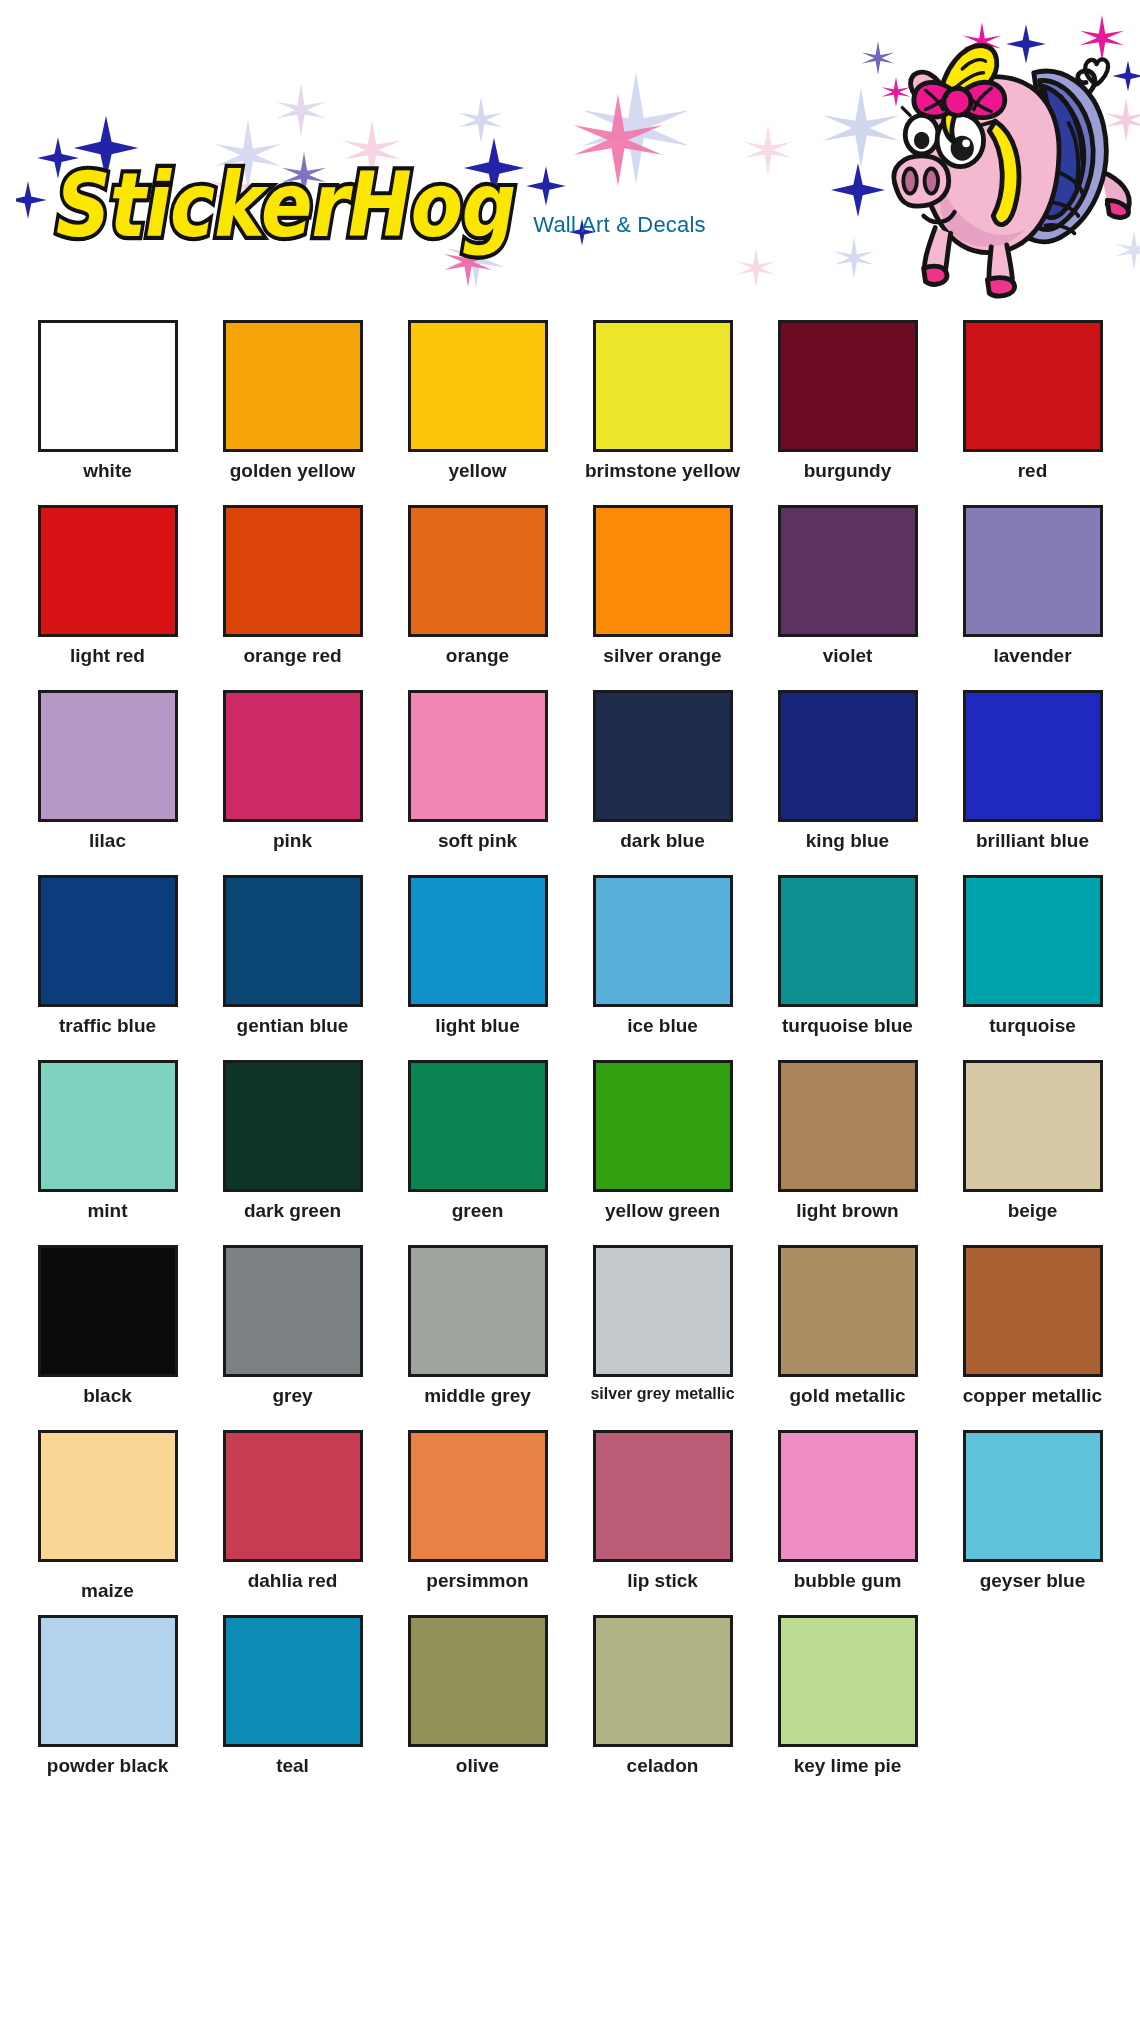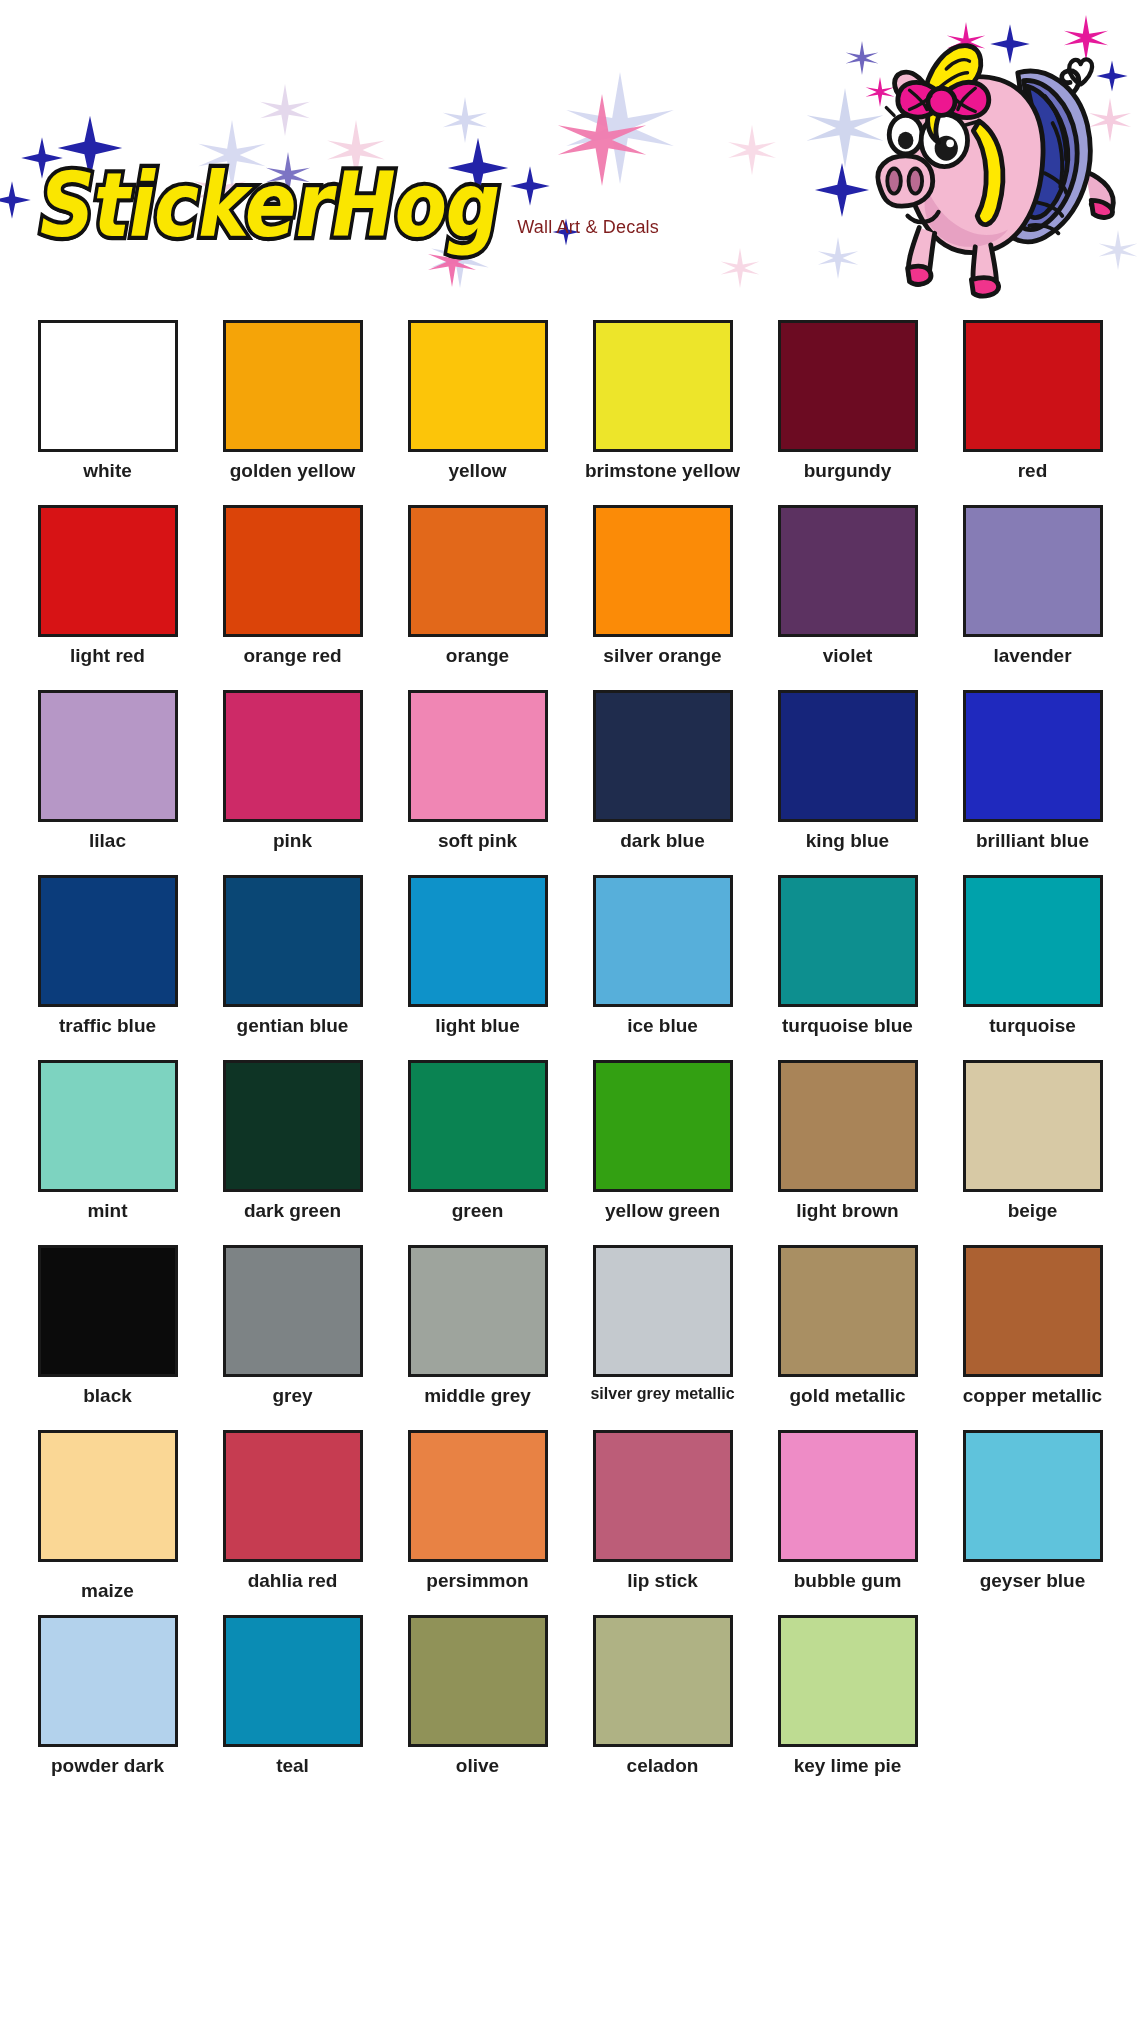--- a/index.html
+++ b/index.html
@@ -8,20 +8,21 @@
     height: 2036px;
     background: #ffffff;
     font-family: "Liberation Sans", sans-serif;
     overflow: hidden;
   }
   #page {
     position: relative;
     width: 980px;
     height: 2036px;
     background: #ffffff;
+    padding-left: 16px;
   }
 
   
   #header {
     position: relative;
     width: 1140px;
     height: 310px;
   }
   #sparkles {
     position: absolute;
@@ -49,22 +50,22 @@
     paint-order: stroke fill;
     text-shadow:
       3px 0 0 #111, -3px 0 0 #111, 0 3px 0 #111, 0 -3px 0 #111,
       2px 2px 0 #111, -2px 2px 0 #111, 2px -2px 0 #111, -2px -2px 0 #111;
     white-space: nowrap;
     transform: scaleY(1.18);
     transform-origin: bottom left;
   }
   .tagline {
     font-family: "Liberation Sans", sans-serif;
-    font-size: 18px;
-    color: #7f1d1d;
+    font-size: 22px;
+    color: #0369a1;
     letter-spacing: 0.2px;
     white-space: nowrap;
     padding-bottom: 10px;
   }
   #mascot {
     position: absolute;
     right: 12px;
     top: 8px;
     width: 290px;
     height: 292px;
@@ -404,21 +405,21 @@
       <div class="cell">
         <div class="swatch" style="background: rgb(238, 140, 198);"></div>
         <div class="swatch-label">bubble gum</div>
       </div>
       <div class="cell">
         <div class="swatch" style="background: rgb(95, 195, 220);"></div>
         <div class="swatch-label">geyser blue</div>
       </div>
       <div class="cell">
         <div class="swatch" style="background: rgb(179, 210, 236);"></div>
-        <div class="swatch-label">powder dark</div>
+        <div class="swatch-label">powder black</div>
       </div>
       <div class="cell">
         <div class="swatch" style="background: rgb(10, 140, 180);"></div>
         <div class="swatch-label">teal</div>
       </div>
       <div class="cell">
         <div class="swatch" style="background: rgb(144, 146, 88);"></div>
         <div class="swatch-label">olive</div>
       </div>
       <div class="cell">

